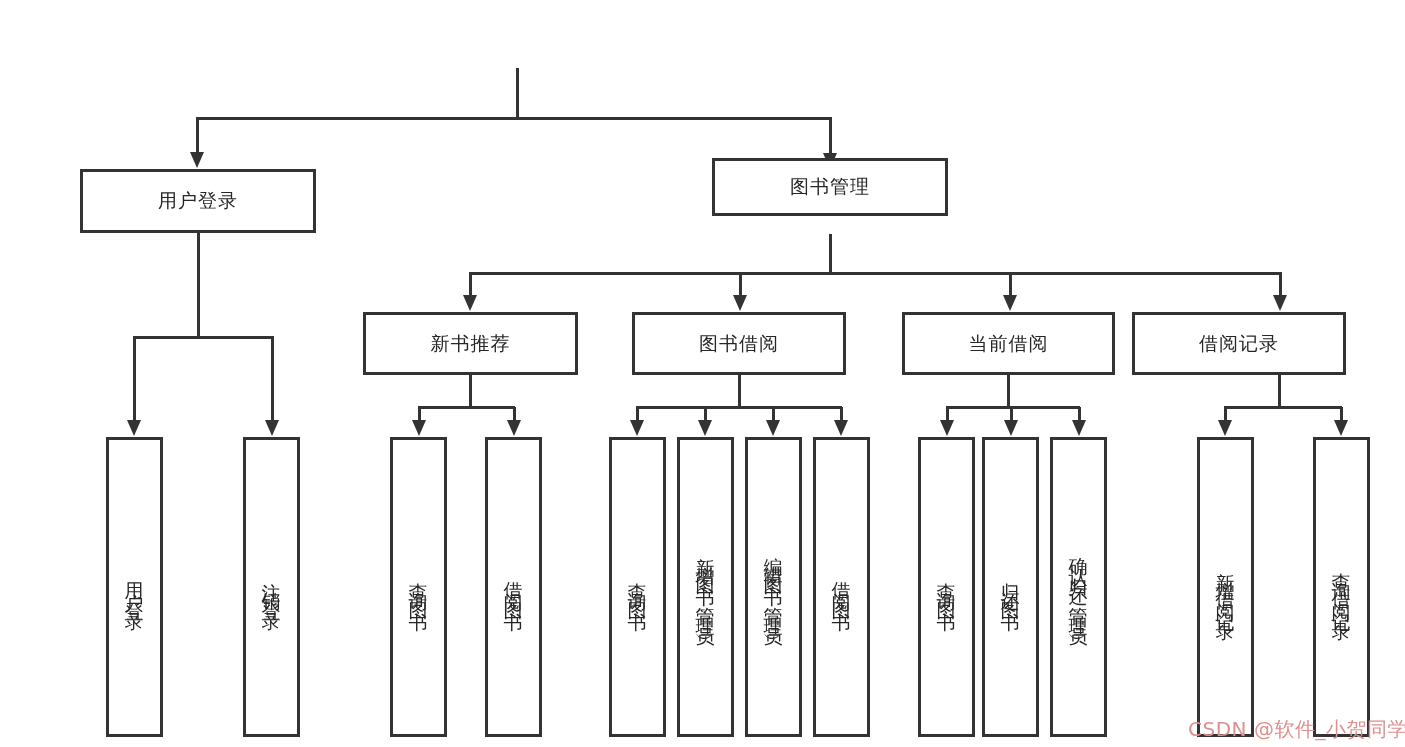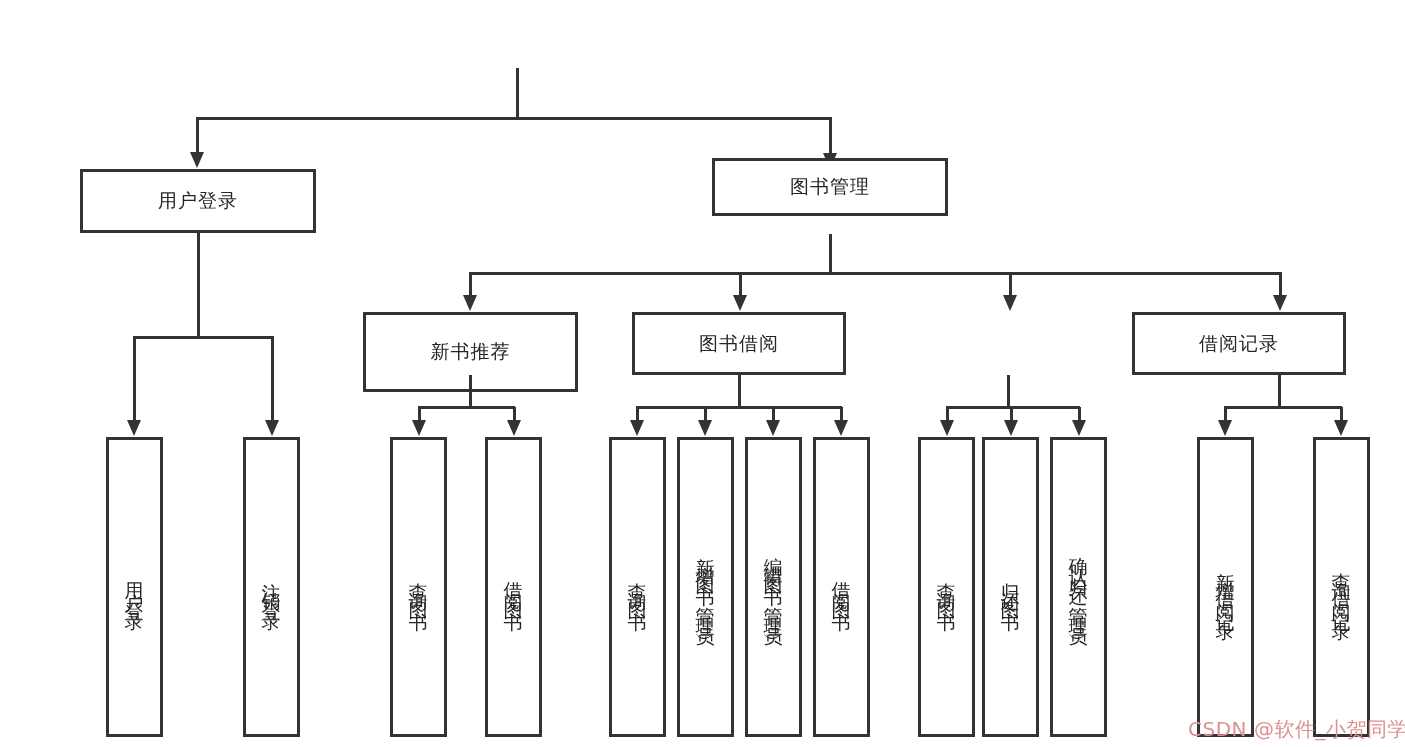--- a/index.html
+++ b/index.html
@@ -93,25 +93,28 @@
     </div>
   <div class="arrow" style="left:1010px;top:273px;height:38px;">
       <div class="shaft"></div>
       <div class="head"></div>
     </div>
   <div class="arrow" style="left:1280px;top:273px;height:38px;">
       <div class="shaft"></div>
       <div class="head"></div>
     </div>
 
-  <div class="box" style="left:363px;top:312px;width:215px;height:80px;">
+  <div class="box" style="left:363px;top:312px;width:215px;height:63px;">
     <span>新书推荐</span>
   </div>
   <div class="box" style="left:632px;top:312px;width:214px;height:63px;">
     <span>图书借阅</span>
+  </div>
+  <div class="box" style="left:902px;top:312px;width:213px;height:63px;">
+    <span>当前借阅</span>
   </div>
   <div class="box" style="left:1132px;top:312px;width:214px;height:63px;">
     <span>借阅记录</span>
   </div>
 
   <div class="vline" style="left:469px;top:375px;height:32px;"></div>
   <div class="hline" style="left:418px;top:406px;width:97px;"></div>
   <div class="arrow" style="left:419px;top:407px;height:29px;">
       <div class="shaft"></div>
       <div class="head"></div>

